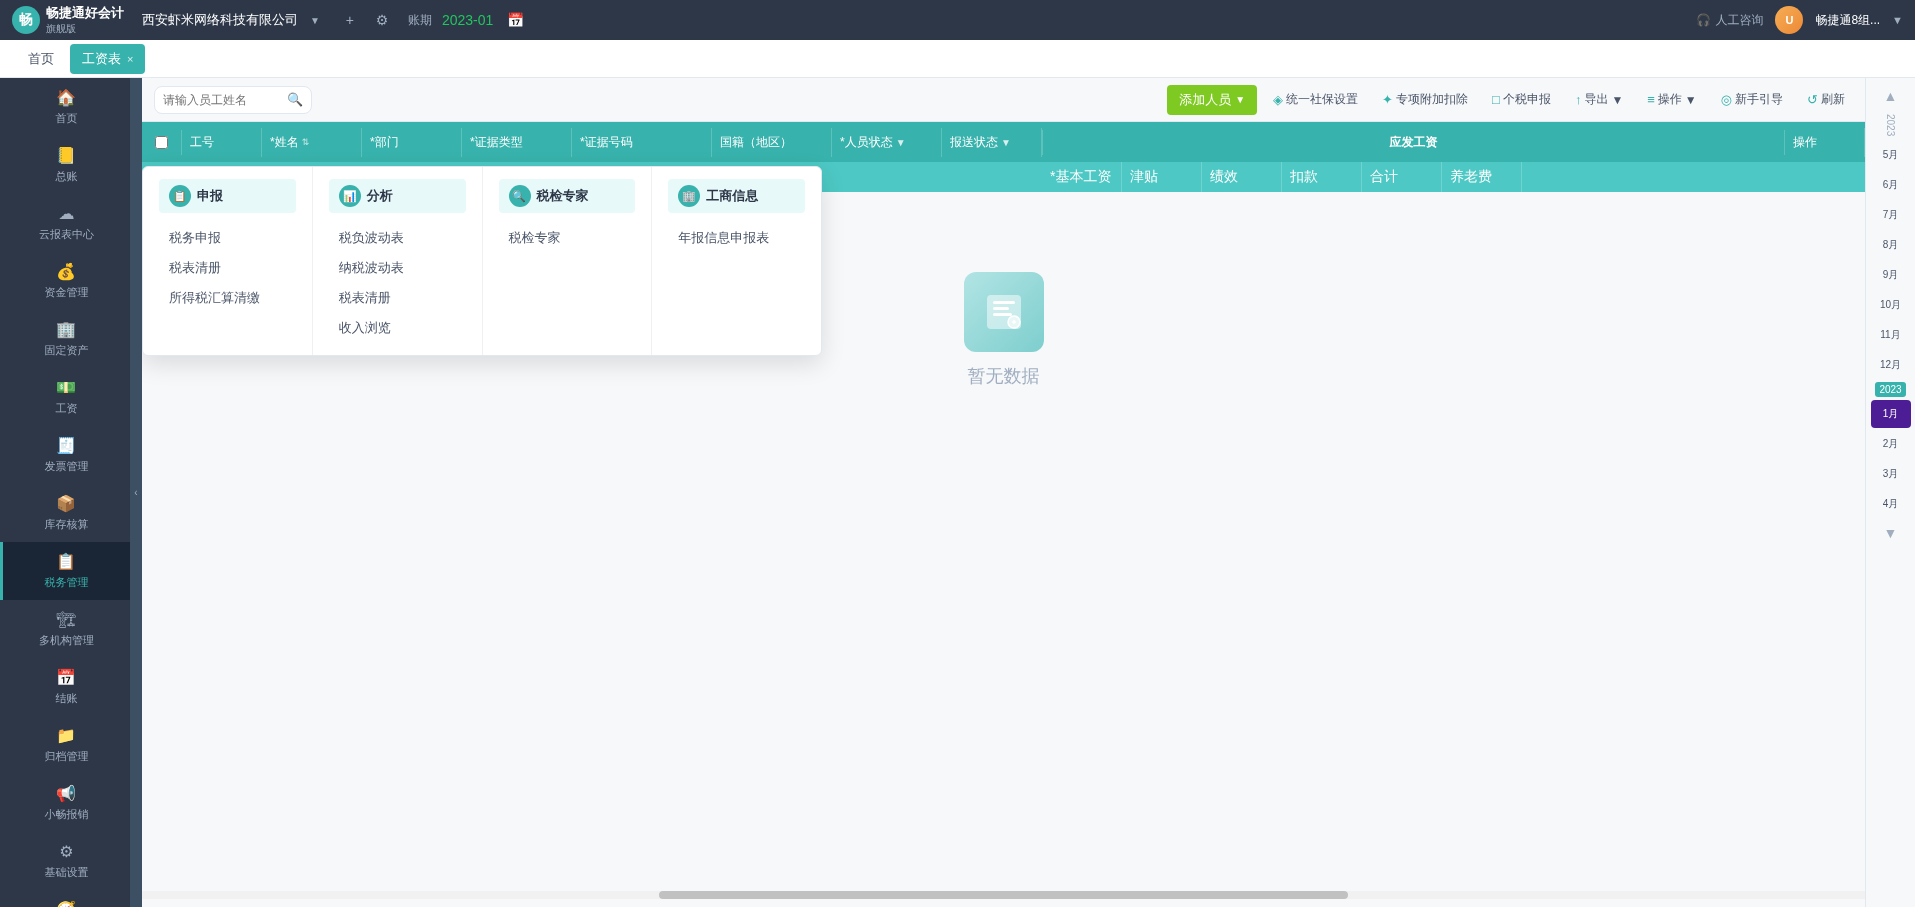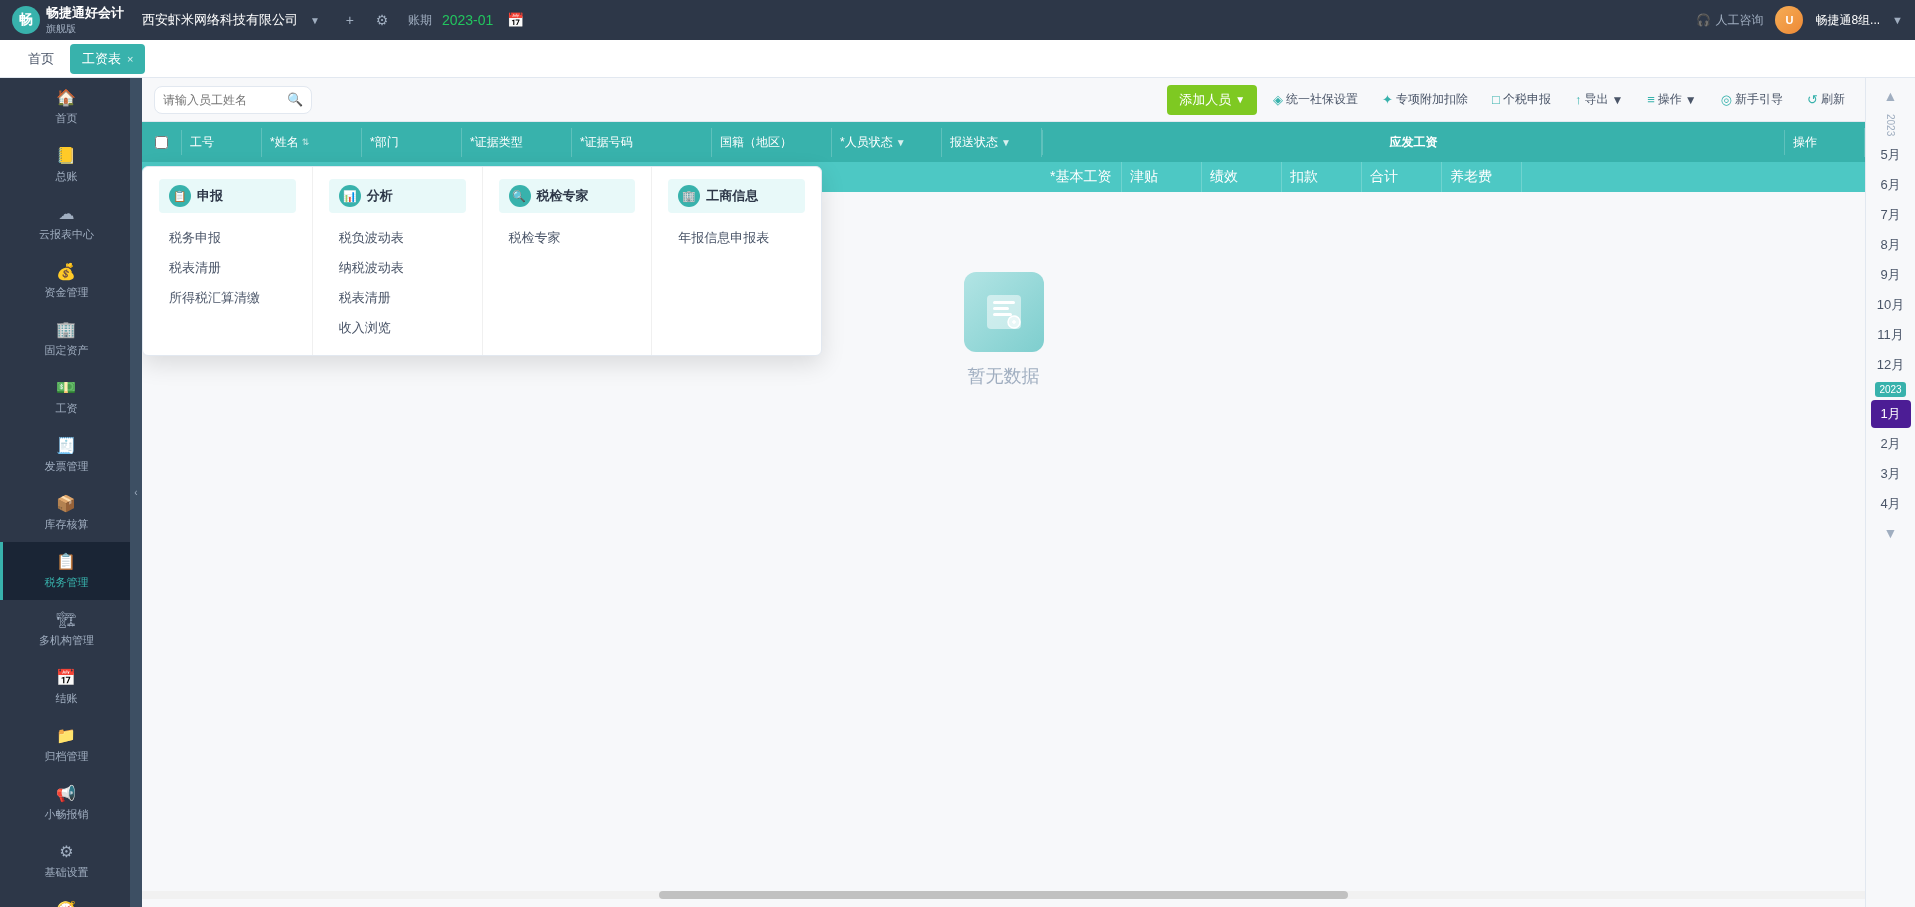--- a/index.html
+++ b/index.html
@@ -243,21 +243,21 @@
       padding: 4px 0;
       overflow-y: auto;
     }
     .cal-year-label {
       font-size: 10px; color: #a0aec0;
       writing-mode: vertical-rl; margin: 4px 0;
     }
     .cal-month {
       width: 40px; height: 28px;
       display: flex; align-items: center; justify-content: center;
-      font-size: 13px; color: #4a5568;
+      font-size: 10px; color: #4a5568;
       cursor: pointer; border-radius: 3px; margin: 1px 0;
     }
     .cal-month.active {
       background: #4c1d95; color: white; border-radius: 4px;
     }
     .cal-nav {
       width: 24px; height: 24px;
       display: flex; align-items: center; justify-content: center;
       color: #a0aec0; cursor: pointer; font-size: 14px;
       margin: 2px;

